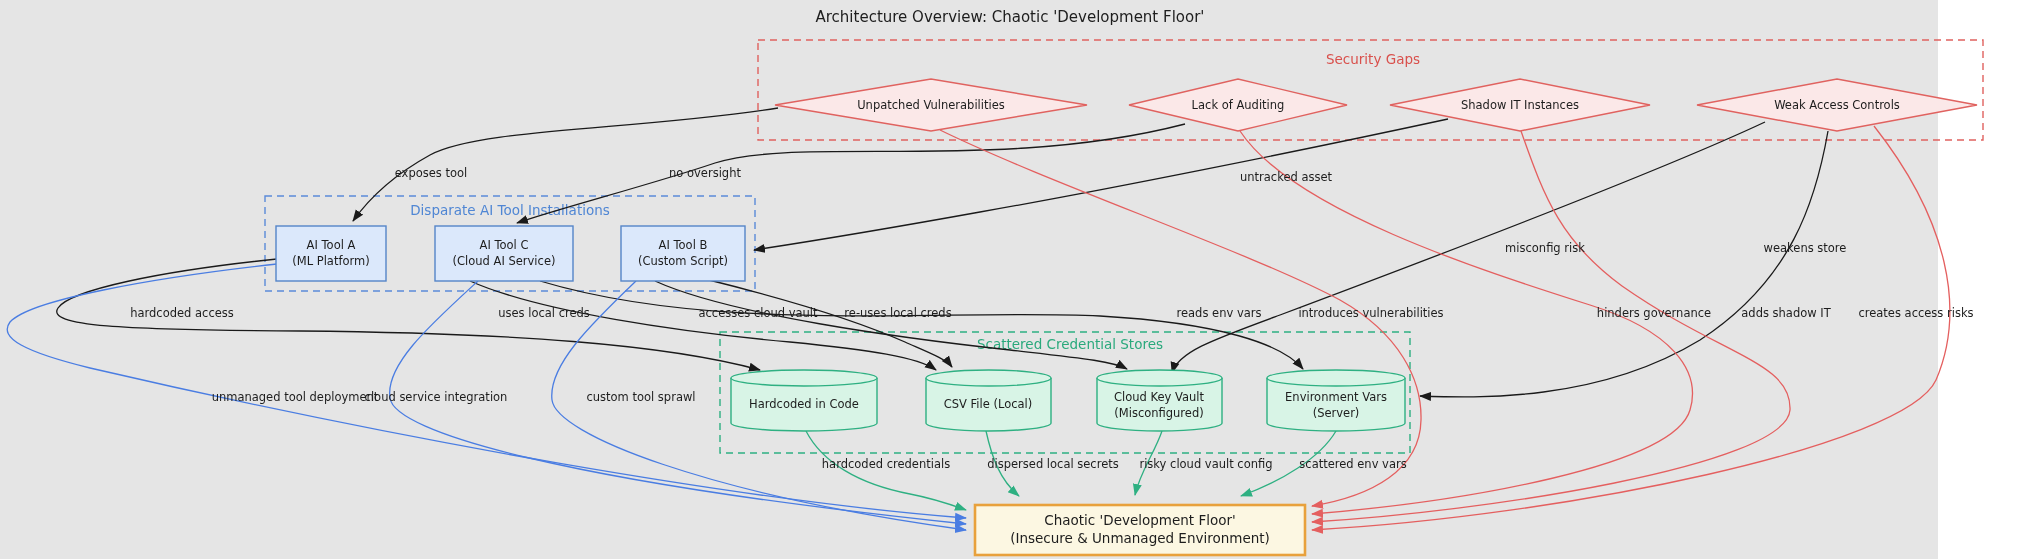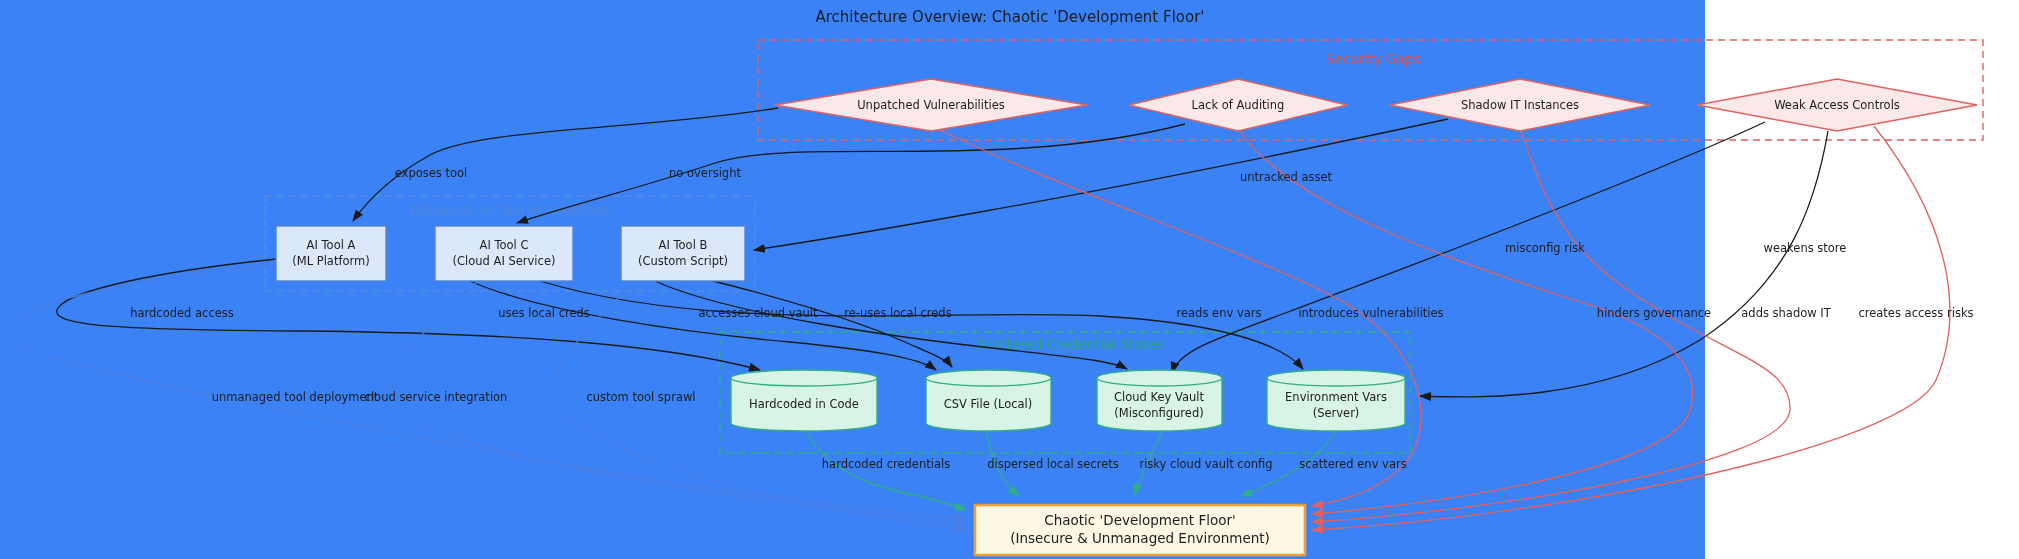--- a/index.html
+++ b/index.html
@@ -1,16 +1,16 @@
 <!DOCTYPE html>
 <html><head>
 <meta charset="utf-8">
 <style>
   html,body{margin:0;padding:0;background:#ffffff;}
-  .stage{position:relative;width:1705px;height:559px;background:#3b82f6;
+  .stage{position:relative;width:1938px;height:559px;background:#e5e5e5;
          font-family:"DejaVu Sans","Liberation Sans",sans-serif;}
   svg{display:block;}
   text{font-family:"DejaVu Sans","Liberation Sans",sans-serif;fill:#1d1d1d;}
   .title-text{font-size:15px;}
   .cluster-rect{fill:none;stroke-dasharray:7 5;stroke-width:1.4;}
   .cluster-security{stroke:#e0625f;}
   .cluster-ai{stroke:#5b8bd9;}
   .cluster-store{stroke:#2eb082;}
   .cluster-label{font-size:13.5px;}
   .lbl-security{fill:#d9504c;}

